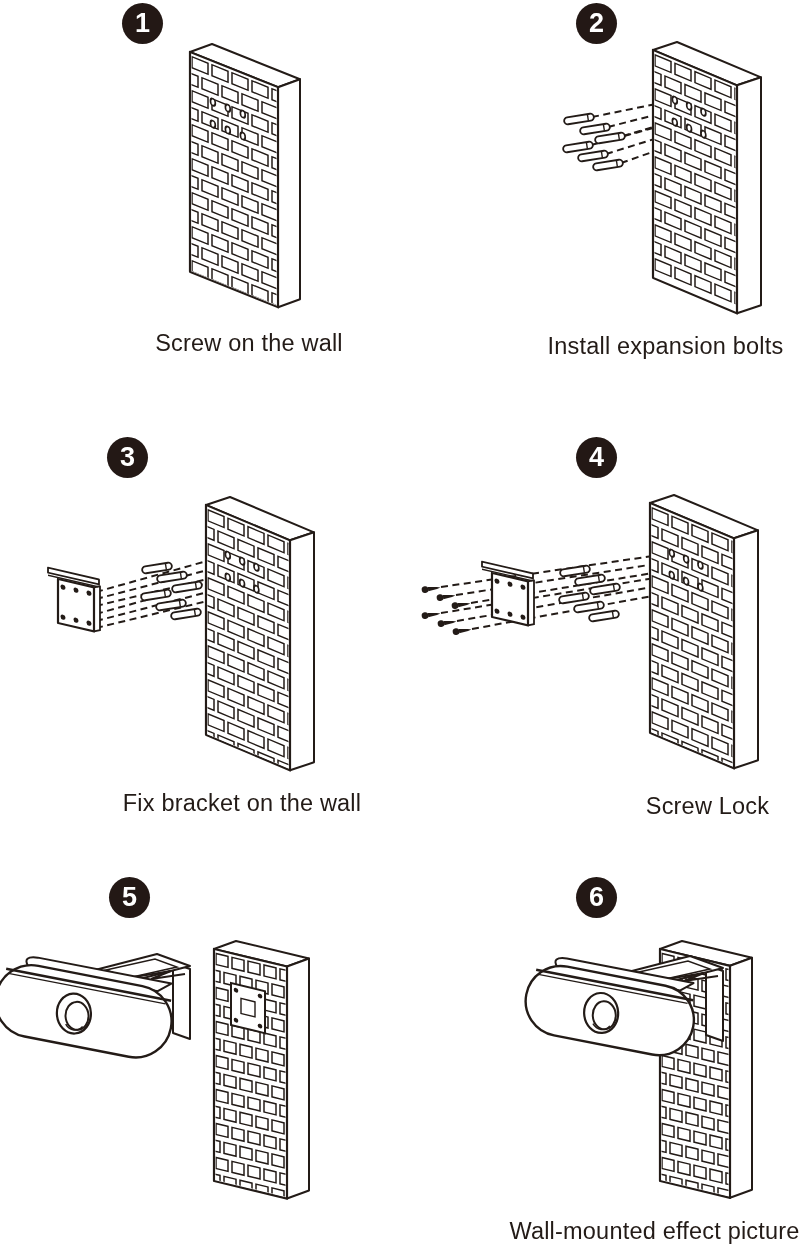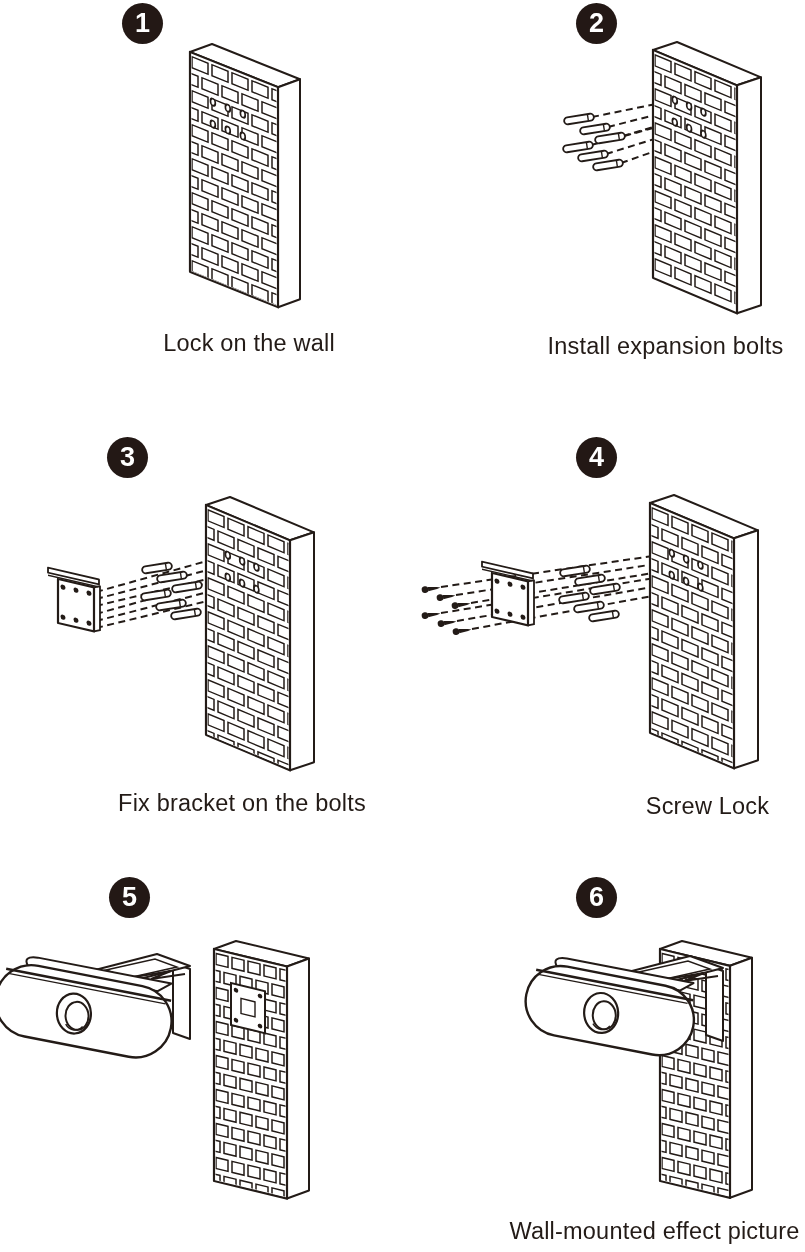--- a/index.html
+++ b/index.html
@@ -128,21 +128,21 @@
             </g>
             <ellipse cx="22.9" cy="41" rx="2.4" ry="3.4" fill="#fff" stroke="#231b17" stroke-width="1.7"></ellipse>
             <ellipse cx="37.8" cy="41" rx="2.4" ry="3.4" fill="#fff" stroke="#231b17" stroke-width="1.7"></ellipse>
             <ellipse cx="52.8" cy="41" rx="2.4" ry="3.4" fill="#fff" stroke="#231b17" stroke-width="1.7"></ellipse>
             <ellipse cx="22.9" cy="63" rx="2.4" ry="3.4" fill="#fff" stroke="#231b17" stroke-width="1.7"></ellipse>
             <ellipse cx="37.8" cy="63" rx="2.4" ry="3.4" fill="#fff" stroke="#231b17" stroke-width="1.7"></ellipse>
             <ellipse cx="52.8" cy="63" rx="2.4" ry="3.4" fill="#fff" stroke="#231b17" stroke-width="1.7"></ellipse>
           </g>
         </g>
       </svg>
-    <div class="cap">Lock on the wall</div>
+    <div class="cap">Screw on the wall</div>
   </section>
   <section class="step s2">
     <div class="badge">2</div>
     <svg id="art1" class="art" width="403" height="417" viewBox="0 0 403 417" aria-label="expansion-bolts-inserted-into-wall-holes">
         <line x1="190" y1="117" x2="272.84" y2="100.1728" stroke="#231b17" stroke-width="2" stroke-dasharray="7 4.5"></line>
         <line x1="206" y1="127" x2="287.12" y2="106.1704" stroke="#231b17" stroke-width="2" stroke-dasharray="7 4.5"></line>
         <line x1="221" y1="136" x2="301.4" y2="112.168" stroke="#231b17" stroke-width="2" stroke-dasharray="7 4.5"></line>
         <line x1="189" y1="145" x2="272.84" y2="122.1728" stroke="#231b17" stroke-width="2" stroke-dasharray="7 4.5"></line>
         <line x1="204" y1="154" x2="287.12" y2="128.1704" stroke="#231b17" stroke-width="2" stroke-dasharray="7 4.5"></line>
         <line x1="219" y1="163" x2="301.4" y2="134.168" stroke="#231b17" stroke-width="2" stroke-dasharray="7 4.5"></line>
@@ -412,21 +412,21 @@
         </g>
         <g transform="translate(171,188) rotate(-9)">
           <rect class="f" stroke-width="1.8" x="-15" y="-3.5" width="30" height="7" rx="3.5"></rect>
           <line x1="9" y1="-3.2" x2="9" y2="3.2" stroke="#231b17" stroke-width="1.4"></line>
         </g>
         <g transform="translate(186,197) rotate(-9)">
           <rect class="f" stroke-width="1.8" x="-15" y="-3.5" width="30" height="7" rx="3.5"></rect>
           <line x1="9" y1="-3.2" x2="9" y2="3.2" stroke="#231b17" stroke-width="1.4"></line>
         </g>
       </svg>
-    <div class="cap">Fix bracket on the bolts</div>
+    <div class="cap">Fix bracket on the wall</div>
   </section>
   <section class="step s4">
     <div class="badge">4</div>
     <svg id="art3" class="art" width="403" height="440" viewBox="0 0 403 440" aria-label="screws-bracket-and-bolts-aligned-to-wall">
         <line x1="39" y1="170" x2="269.84" y2="136.1728" stroke="#231b17" stroke-width="2" stroke-dasharray="7 4.5"></line>
         <line x1="54" y1="178" x2="284.12" y2="142.1704" stroke="#231b17" stroke-width="2" stroke-dasharray="7 4.5"></line>
         <line x1="69" y1="186" x2="298.4" y2="148.168" stroke="#231b17" stroke-width="2" stroke-dasharray="7 4.5"></line>
         <line x1="39" y1="196" x2="269.84" y2="158.1728" stroke="#231b17" stroke-width="2" stroke-dasharray="7 4.5"></line>
         <line x1="55" y1="204" x2="284.12" y2="164.1704" stroke="#231b17" stroke-width="2" stroke-dasharray="7 4.5"></line>
         <line x1="70" y1="212" x2="298.4" y2="170.168" stroke="#231b17" stroke-width="2" stroke-dasharray="7 4.5"></line>

